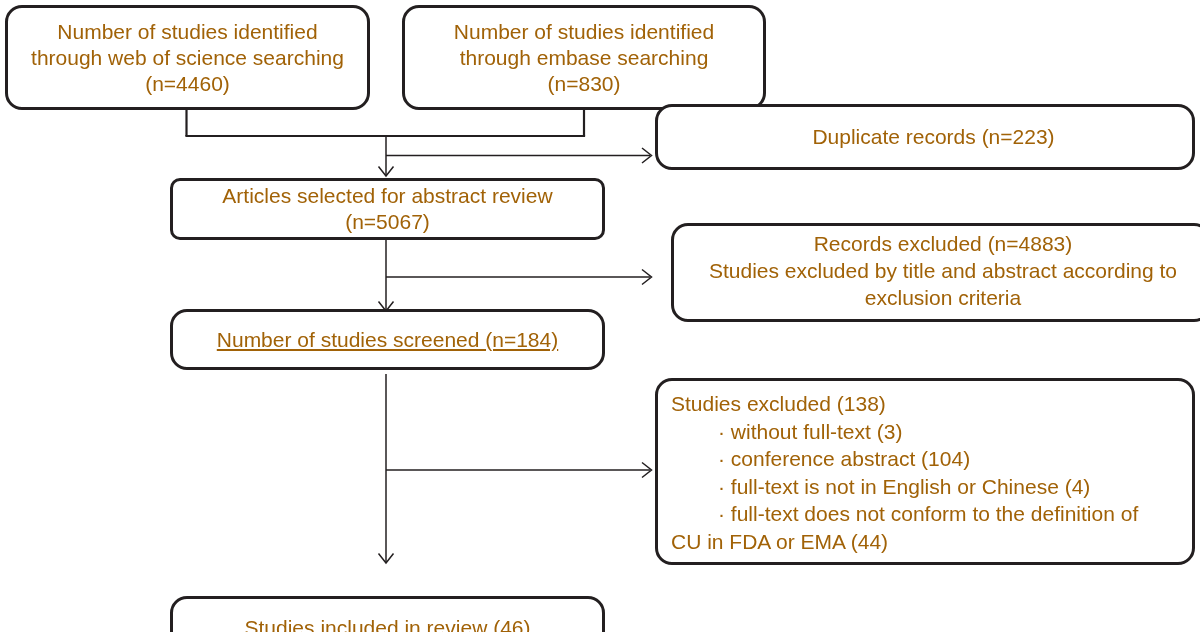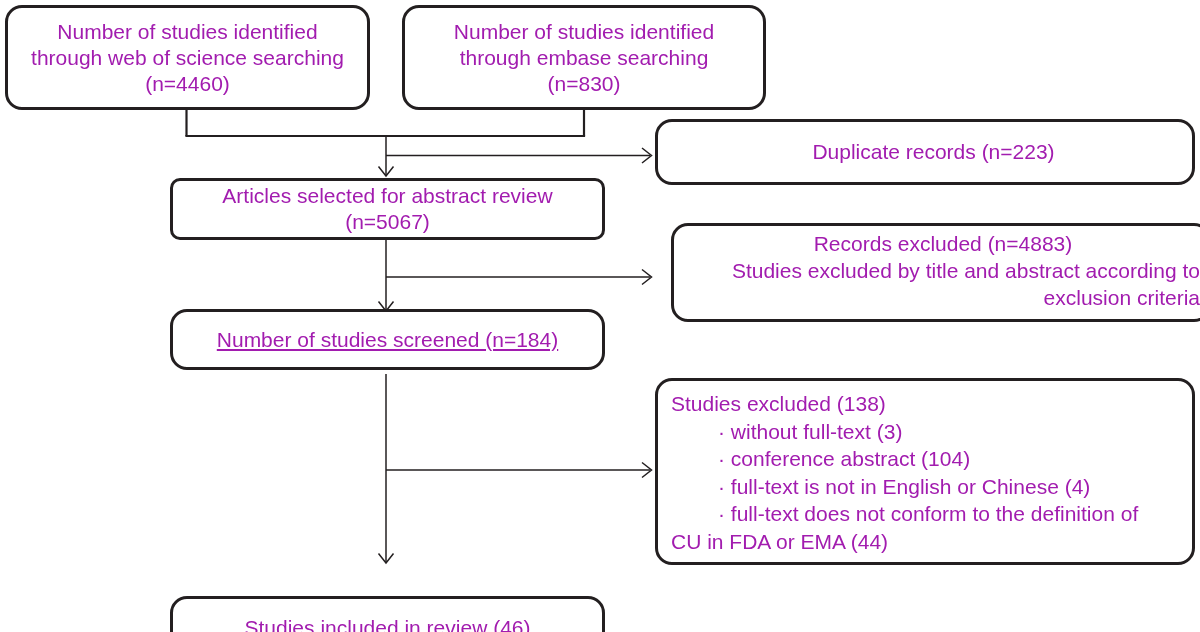--- a/index.html
+++ b/index.html
@@ -6,21 +6,21 @@
     margin: 0;
     padding: 0;
     background: #ffffff;
   }
   .canvas {
     position: relative;
     width: 1200px;
     height: 632px;
     background: #ffffff;
     font-family: "Liberation Sans", sans-serif;
-    color: #a21caf;
+    color: #a16207;
     overflow: hidden;
   }
   .connectors {
     position: absolute;
     left: 0;
     top: 0;
     width: 1200px;
     height: 632px;
   }
   .box {
@@ -41,27 +41,27 @@
   .multiline {
     white-space: pre-line;
   }
   
   .box-wos        { left: 5px;   top: 5px;   width: 365px; height: 105px; }
   .box-embase     { left: 402px; top: 5px;   width: 364px; height: 105px; }
   .box-abstract   { left: 170px; top: 178px; width: 435px; height: 62px; border-radius: 10px;  }
   .box-screened   { left: 170px; top: 309px; width: 435px; height: 61px; text-decoration: underline;  }
   .box-included   { left: 170px; top: 565px; width: 435px; height: 64px; margin-top: 31px;  }
   
-  .box-duplicates { left: 655px; top: 119px; width: 540px; height: 66px; padding-left: 17px;  }
+  .box-duplicates { left: 655px; top: 104px; width: 540px; height: 66px; padding-left: 17px;  }
   .box-records    { left: 655px; top: 223px; width: 540px; height: 99px;
                     padding: 4px 8px 0 12px; line-height: 27px; margin-left: 16px; }
   .box-excluded   { left: 655px; top: 378px; width: 540px; height: 187px;
                     padding: 9px 8px 0 13px; line-height: 27.5px; }
   .box-records .title { text-align: center; }
-  .box-records .body  { text-align: right; }
+  .box-records .body  { text-align: center; }
   .line { white-space: nowrap; }
   .line.indent { padding-left: 47px; }
 </style>
 </head>
 <body>
 
 <div class="canvas">
 
   <svg class="connectors" viewBox="0 0 1200 632" xmlns="http://www.w3.org/2000/svg" fill="none" stroke="#231f20">
     <g stroke-width="2.2">

